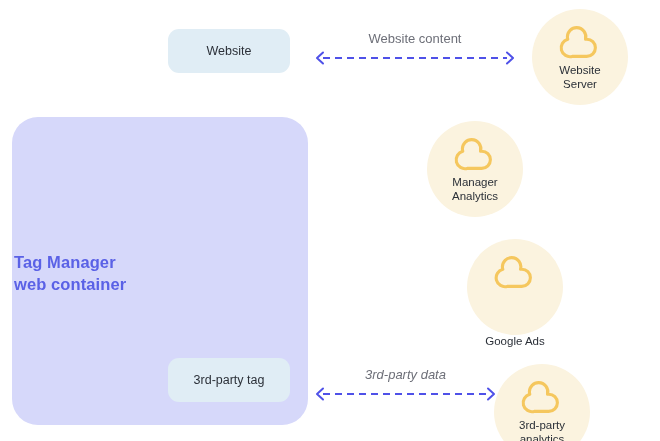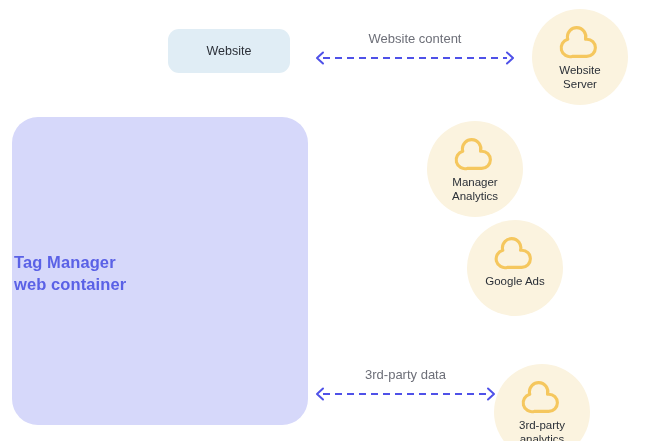--- a/index.html
+++ b/index.html
@@ -81,21 +81,21 @@
   .node .node-label {
     margin-top: 4px;
     text-align: center;
     color: #2b3038;
     font-size: 11.5px;
     line-height: 1.25;
     white-space: pre-line;
   }
   .node-server    { left: 532px; top: 9px;   }
   .node-ga        { left: 427px; top: 121px; }
-  .node-ads       { left: 467px; top: 220px; }
+  .node-ads       { left: 467px; top: 239px; gap: 41px; }
   .node-thirdpty  { left: 494px; top: 364px; }
 
   
   .connector {
     position: absolute;
     height: 34px;
   }
   .connector .conn-label {
     position: absolute;
     left: 0;
@@ -108,33 +108,36 @@
   }
   .connector svg {
     position: absolute;
     left: 0;
     bottom: 0;
     overflow: visible;
   }
   .conn-1 { left: 316px; top: 31px;  width: 198px; }
   .conn-2 { left: 316px; top: 144px; width: 112px; }
   .conn-3 { left: 316px; top: 256px; width: 152px; }
-  .conn-4 { left: 316px; top: 367px; width: 179px; }
+  .conn-4 { left: 316px; top: 367px; width: 179px; font-style: italic; }
 </style>
 </head>
 <body>
 
 <div id="canvas">
 
   <div class="tm-container"></div>
   <div class="tm-title">Tag Manager
 web container</div>
 
   <div class="box box-website">
     <span>Website</span>
+  </div>
+  <div class="box box-tag3">
+    <span>3rd-party tag</span>
   </div>
 
   <div class="node node-server">
     <svg class="cloud" viewBox="0 0 44 34">
       <path d="M14.2 31.4h14.6a8.6 8.6 0 0 0 0-17.2 8.6 8.6 0 0 0-1.3.1A9.2 9.2 0 0 0 18.6 2.6a9.2 9.2 0 0 0-9.2 9.2c0 .9.1 1.7.4 2.5a8.6 8.6 0 0 0 4.4 17.1z" fill="none" stroke="#f5c75e" stroke-width="3.1" stroke-linejoin="round"></path>
     </svg>
     <span class="node-label">Website
 Server</span>
   </div>
 

